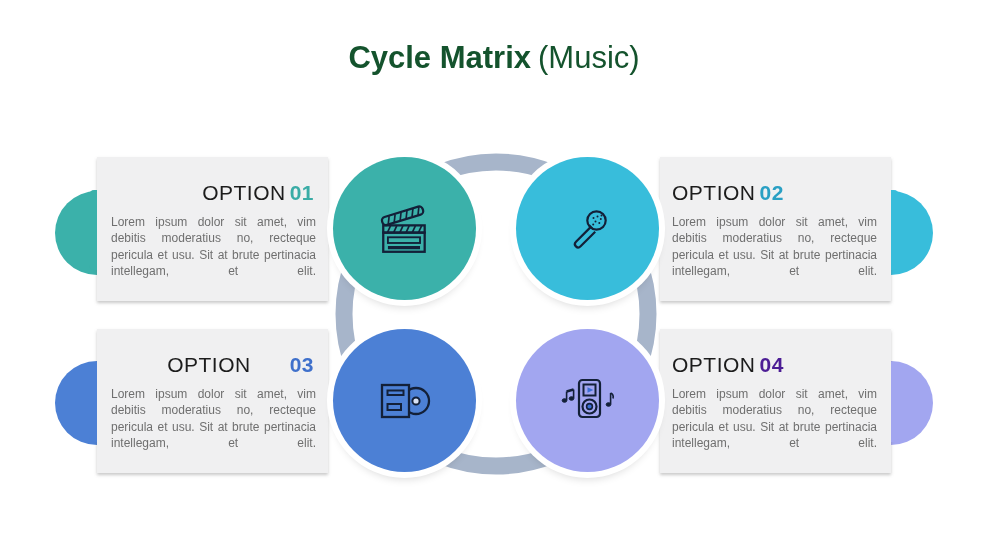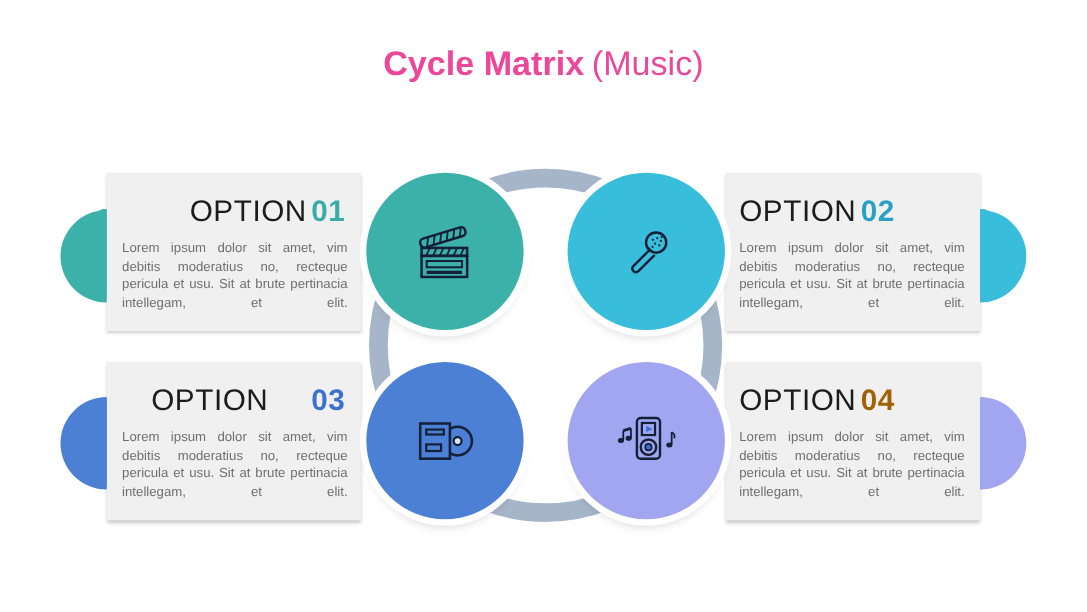--- a/index.html
+++ b/index.html
@@ -8,41 +8,41 @@
     width:988px;height:556px;
     background:#ffffff;
     overflow:hidden;
     font-family:"Liberation Sans", sans-serif;
   }
   
   .title{
     position:absolute;left:0;top:38px;width:988px;
     text-align:center;
     font-size:31px;line-height:40px;
-    color:#ec4899;margin:0;
+    color:#14532d;margin:0;
   }
   .title .t-bold{font-weight:700;}
   .title .t-reg{font-weight:400;margin-left:7px;}
   
   .card{
     position:absolute;width:231px;height:144px;
     background:#f0f0f1;
     box-shadow:0 2px 3px rgba(100,100,100,.35);
     z-index:2;
     display:flex;flex-direction:column;justify-content:center;
   }
   .card .accent-bar{
     position:absolute;width:8px;height:80px;top:33px;
   }
   .card.left .accent-bar{left:-8px;border-radius:5px 0 0 5px;}
   .card.right .accent-bar{right:-8px;border-radius:0 5px 5px 0;}
   .card-content{padding:2px 12px 0 14px;}
   .card.right .card-content{padding:2px 14px 0 12px;}
   .option-label{
-    font-size:27px;letter-spacing:.5px;color:#1c1c1c;
+    font-size:21px;letter-spacing:.5px;color:#1c1c1c;
     margin-bottom:9px;white-space:nowrap;
   }
   .card.left  .option-label{text-align:right;padding-right:2px;}
   .card.right .option-label{text-align:left;}
   .option-number{font-weight:700;margin-left:4px;}
   .option-text{
     margin:0;font-size:12px;line-height:16.5px;color:#6f6f6f;
     text-align:justify;text-align-last:justify;
   }
   
@@ -102,21 +102,21 @@
         <span>OPTION</span><span class="option-number" style="color: rgb(63, 112, 203); margin-left: 39px;">03</span>
       </div>
       <p class="option-text">Lorem ipsum dolor sit amet, vim debitis moderatius no, recteque pericula et usu. Sit at brute pertinacia intellegam, et elit.</p>
     </div>
   </div>
 
   <div class="card right" style="left:660px;top:329px">
     <div class="accent-bar" style="background-color: rgb(162, 166, 240);"></div>
     <div class="card-content">
       <div class="option-label">
-        <span>OPTION</span><span class="option-number" style="color: #a16207;">04</span>
+        <span>OPTION</span><span class="option-number" style="color: #4c1d95;">04</span>
       </div>
       <p class="option-text">Lorem ipsum dolor sit amet, vim debitis moderatius no, recteque pericula et usu. Sit at brute pertinacia intellegam, et elit.</p>
     </div>
   </div>
 
   <svg class="connector" width="988" height="556" viewBox="0 0 988 556">
     <circle cx="496" cy="314" r="152" fill="none" stroke-width="17" stroke="#a7b5ca"></circle>
   </svg>
 
   <div class="big-circle" style="left: 333px; top: 157px; background-color: rgb(59, 177, 170);">

